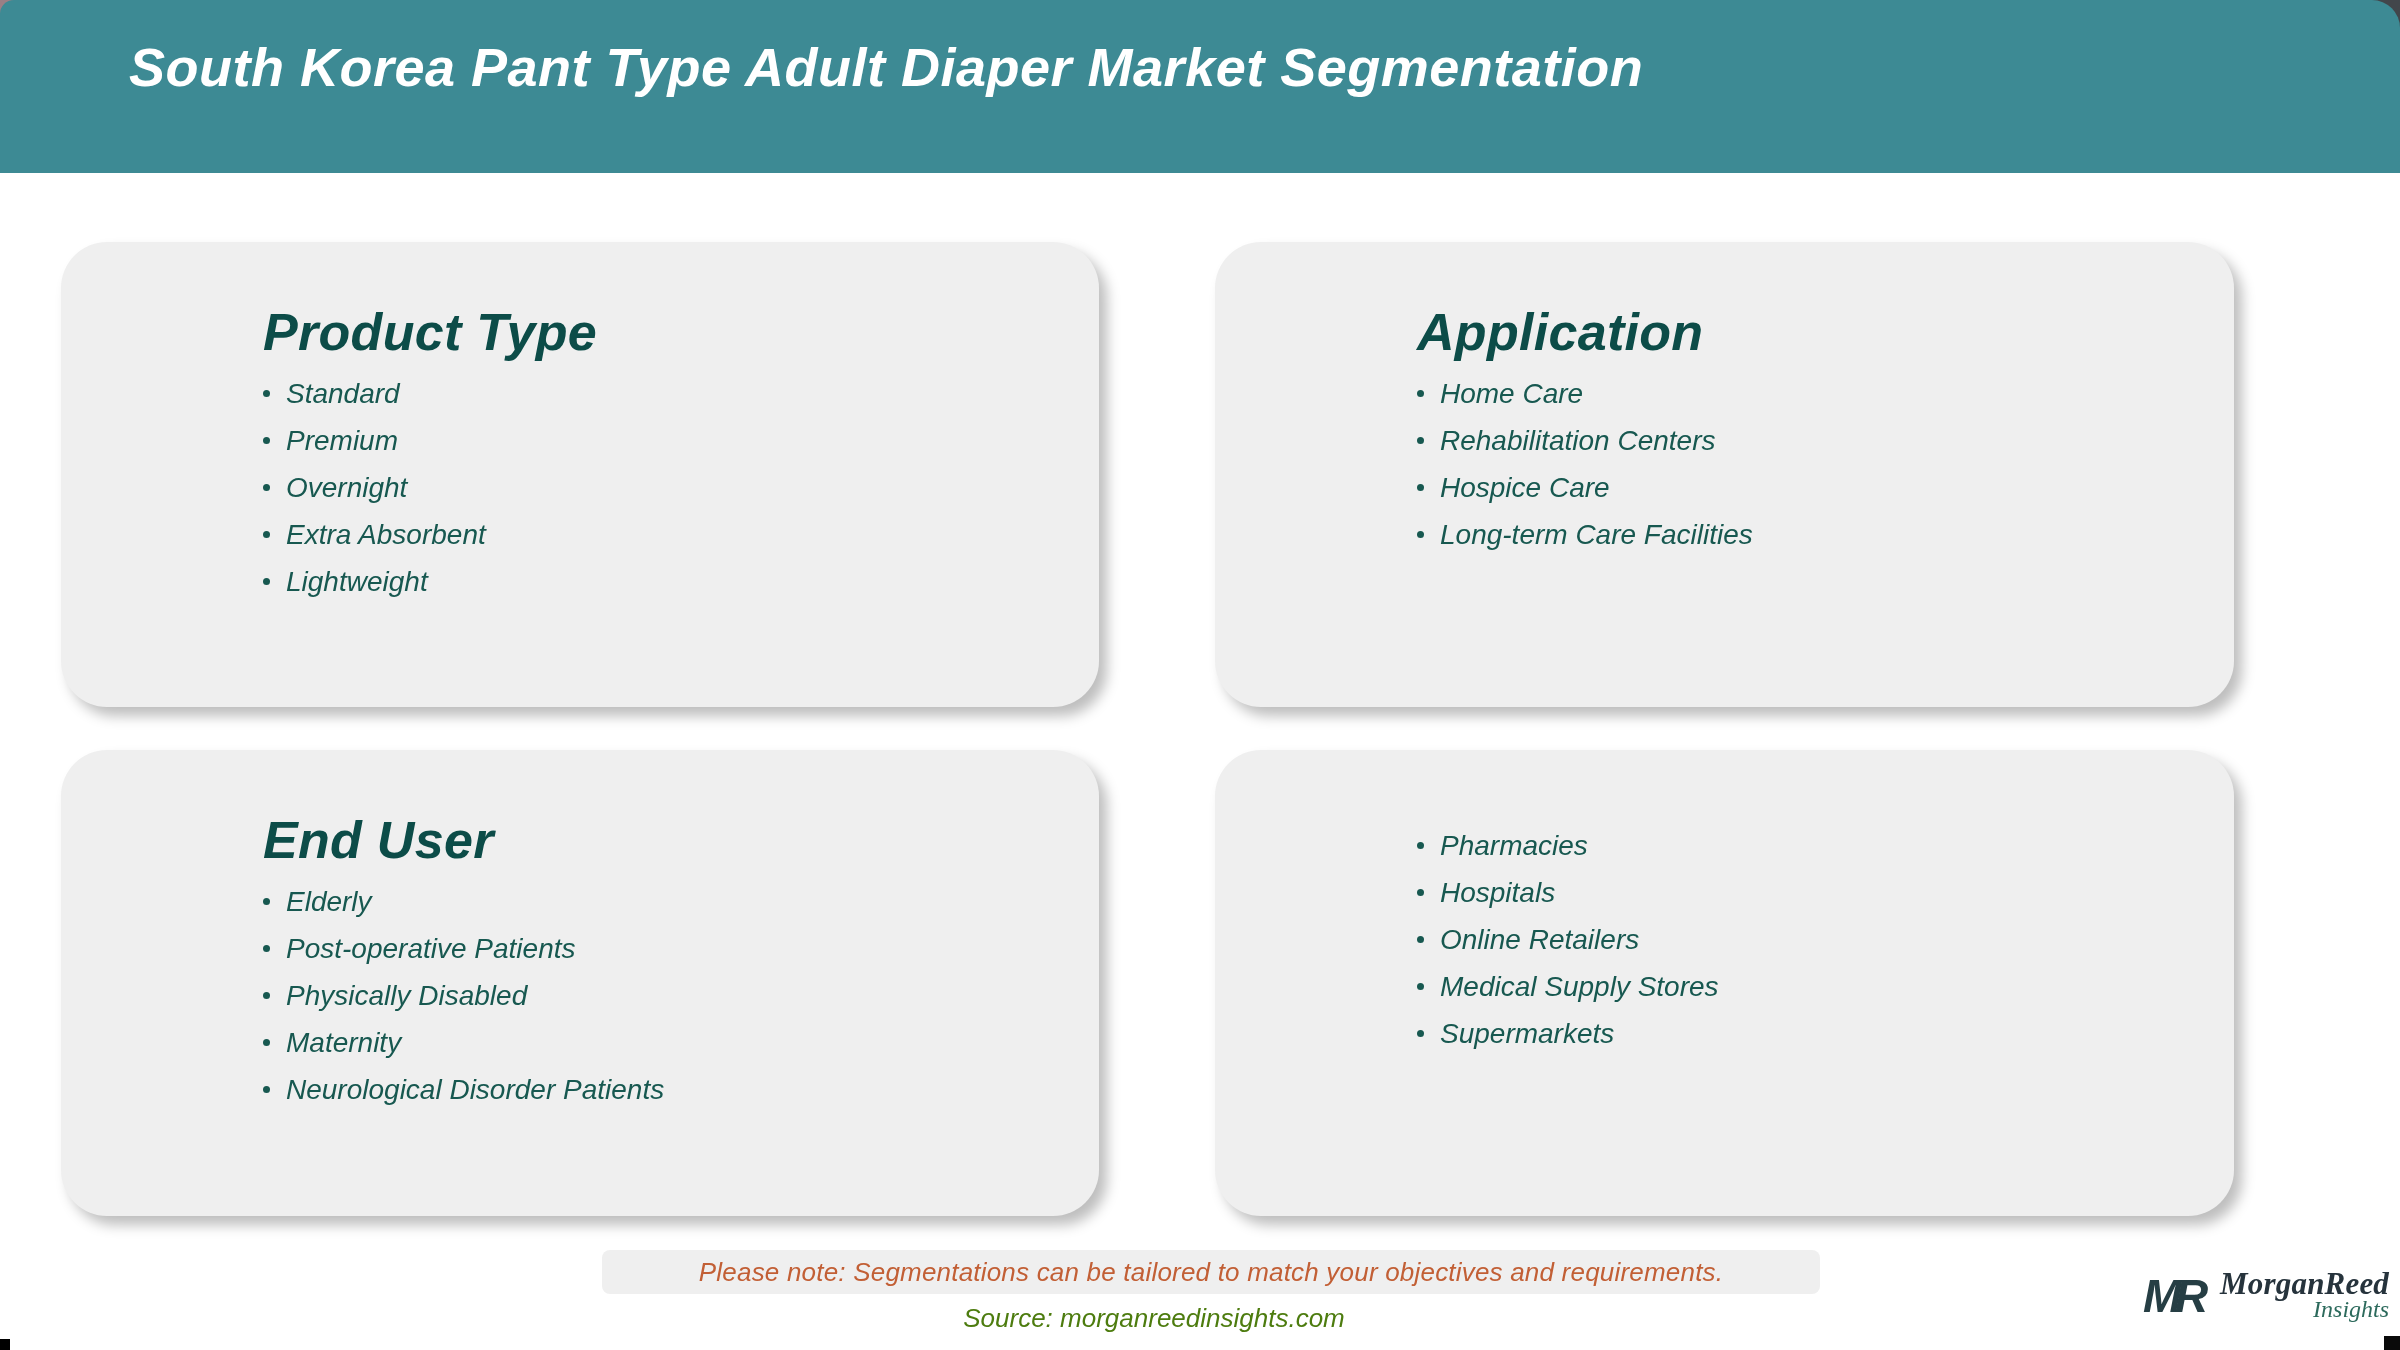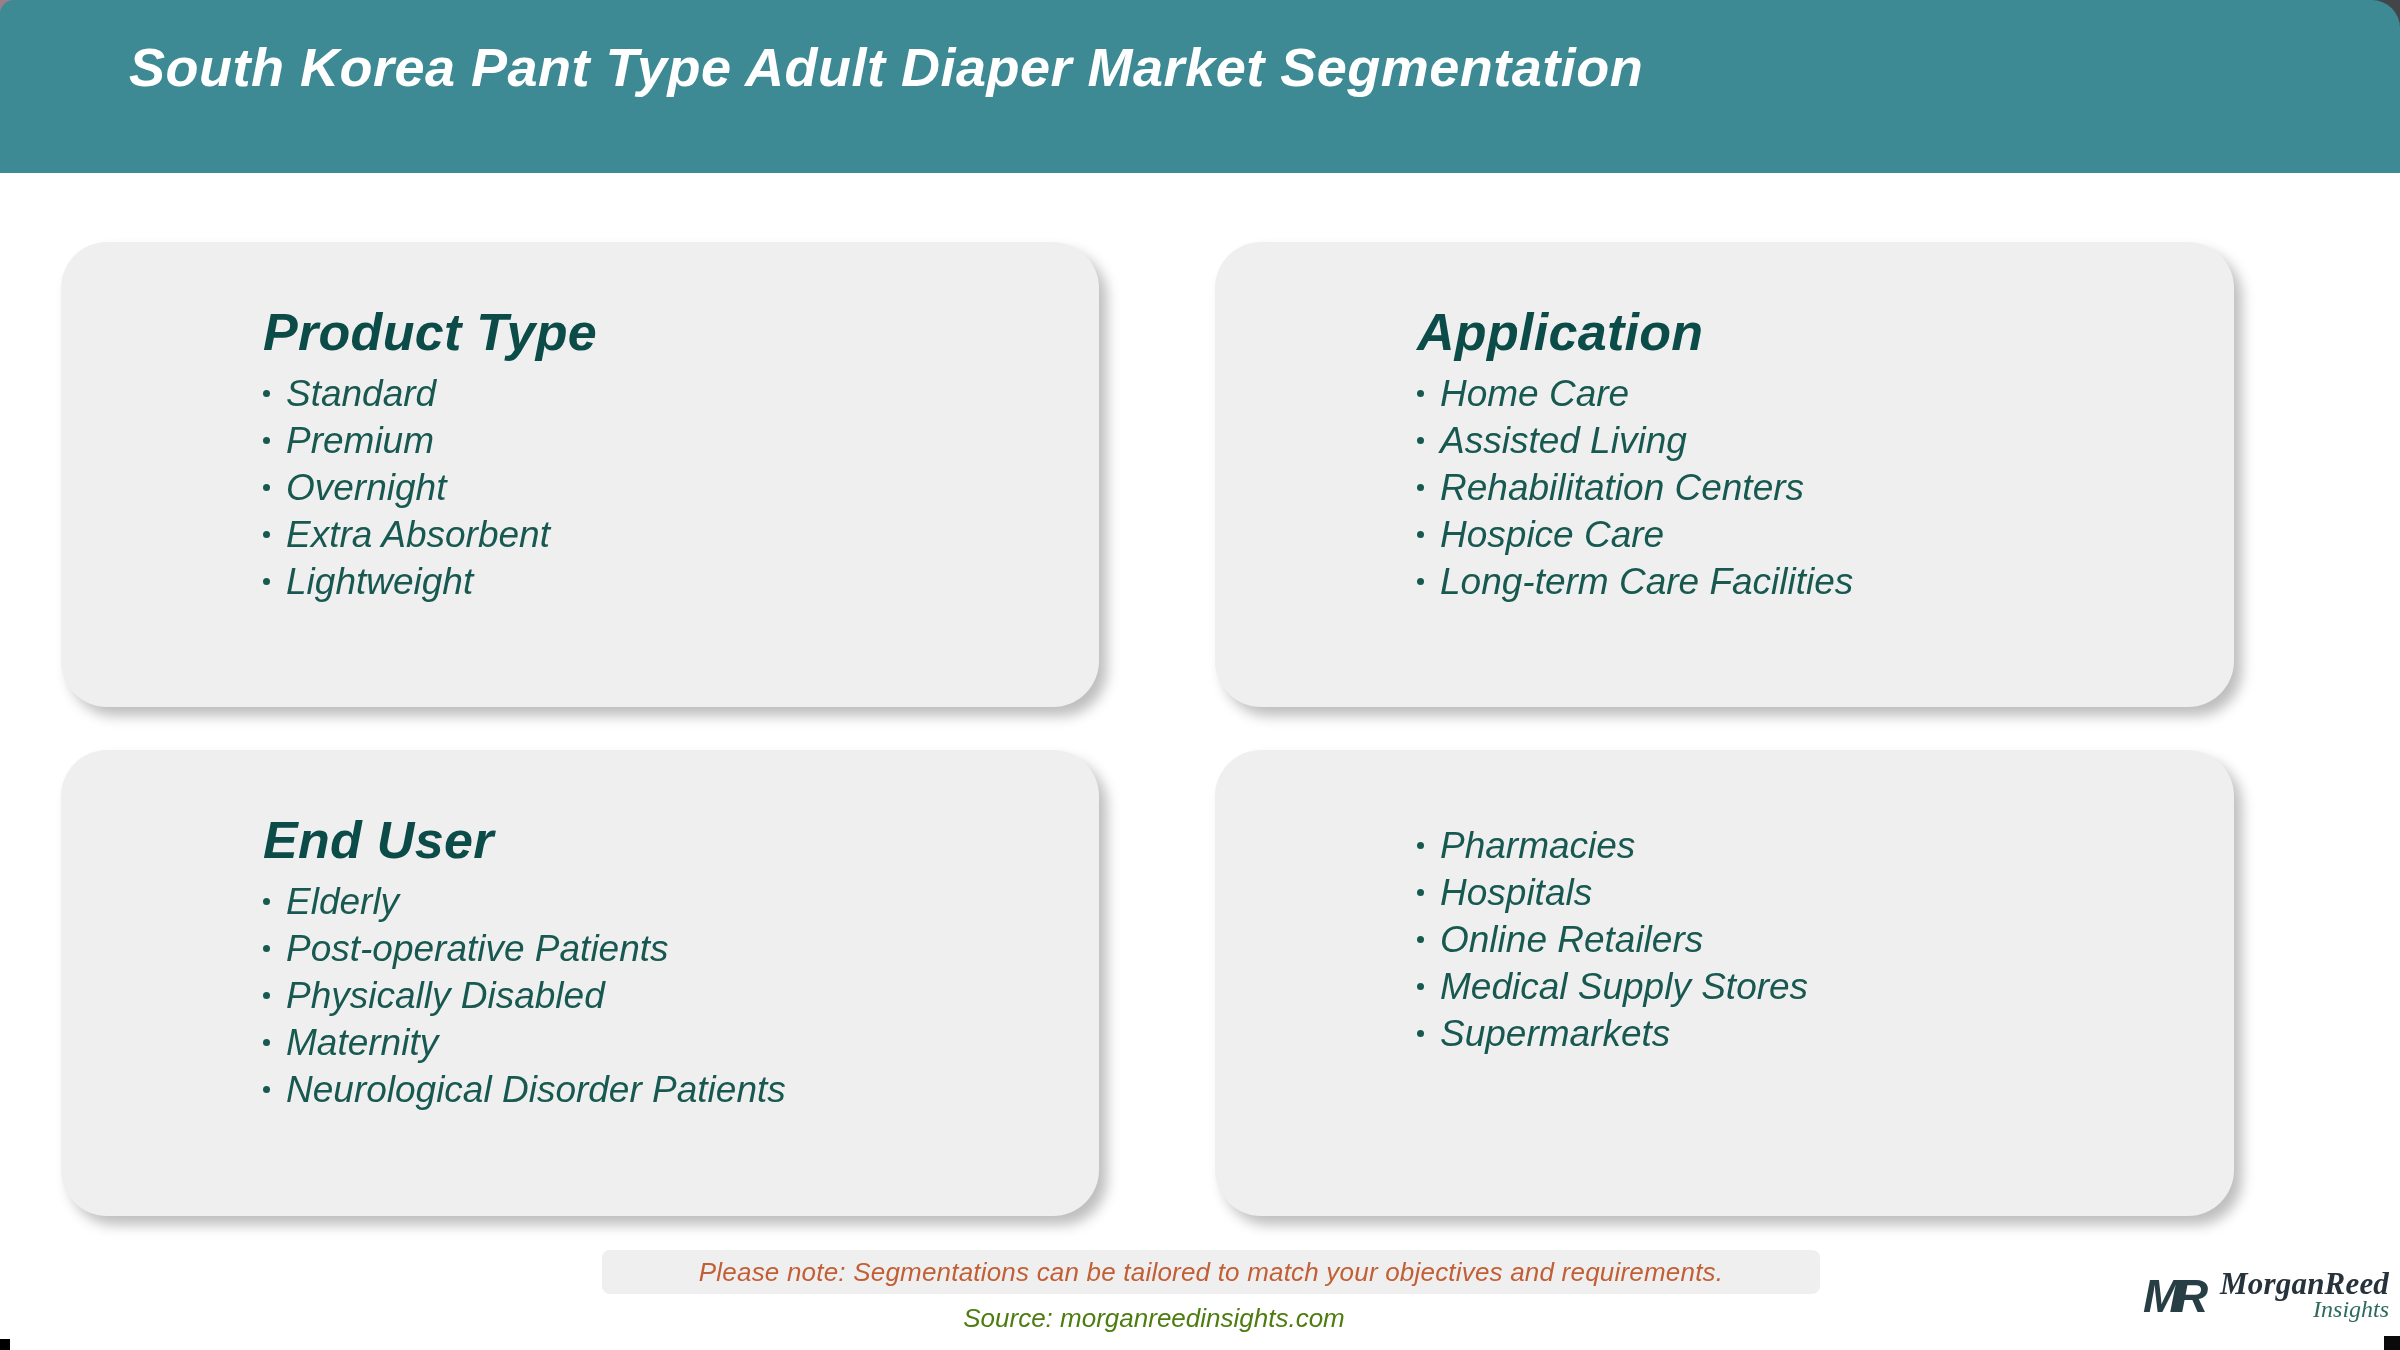--- a/index.html
+++ b/index.html
@@ -19,21 +19,21 @@
   
   .card{position:absolute;background:#efefef;border-radius:46px;
         box-shadow:8px 9px 13px rgba(0,0,0,0.26);
         padding:62px 40px 12px 202px;box-sizing:border-box;}
   .card-1{left:61px;top:242px;width:1038px;height:465px;}
   .card-2{left:1215px;top:242px;width:1019px;height:465px;}
   .card-3{left:61px;top:750px;width:1038px;height:466px;}
   .card-4{left:1215px;top:750px;width:1019px;height:466px;}
   .card h2{margin:0;font-size:52px;line-height:56px;font-weight:bold;color:#0c4c48;letter-spacing:0.3px;}
   .card ul{list-style:none;margin:10px 0 0 0;padding:0;}
-  .card li{display:flex;align-items:center;font-size:37px;line-height:47px;color:#175850;text-align:center;}
+  .card li{display:flex;align-items:center;font-size:28px;line-height:47px;color:#175850;text-align:center;}
   .dot{flex:0 0 auto;width:7px;height:7px;border-radius:50%;background:#175850;margin-right:16px;}
 
   
   .note{position:absolute;left:590px;top:1250px;width:1218px;height:44px;background:#efefef;
         border-radius:8px;display:flex;align-items:center;justify-content:center;margin-left:12px;}
   .note span{font-size:26px;color:#c25f35;letter-spacing:0.2px;}
 
   
   .source{position:absolute;left:754px;top:1303px;width:800px;text-align:center;
           font-size:26px;color:#4d7c0f;}
@@ -88,24 +88,20 @@
         </li>
     </ul>
   </div>
 
   <div class="card card-2">
     <h2>Application</h2>
     <ul>
       <li>
           <span class="dot"></span>
           <span>Home Care</span>
-        </li>
-      <li>
-          <span class="dot"></span>
-          <span>Assisted Living</span>
         </li>
       <li>
           <span class="dot"></span>
           <span>Rehabilitation Centers</span>
         </li>
       <li>
           <span class="dot"></span>
           <span>Hospice Care</span>
         </li>
       <li>

